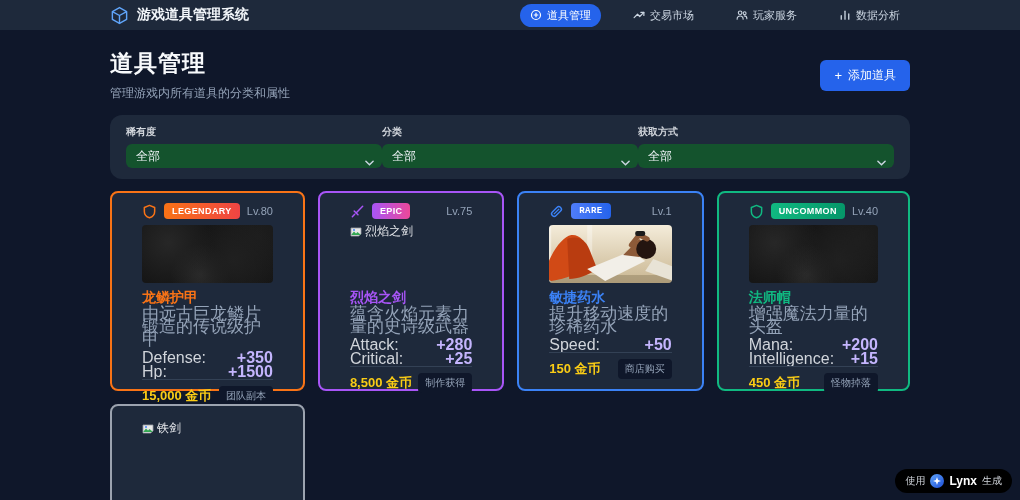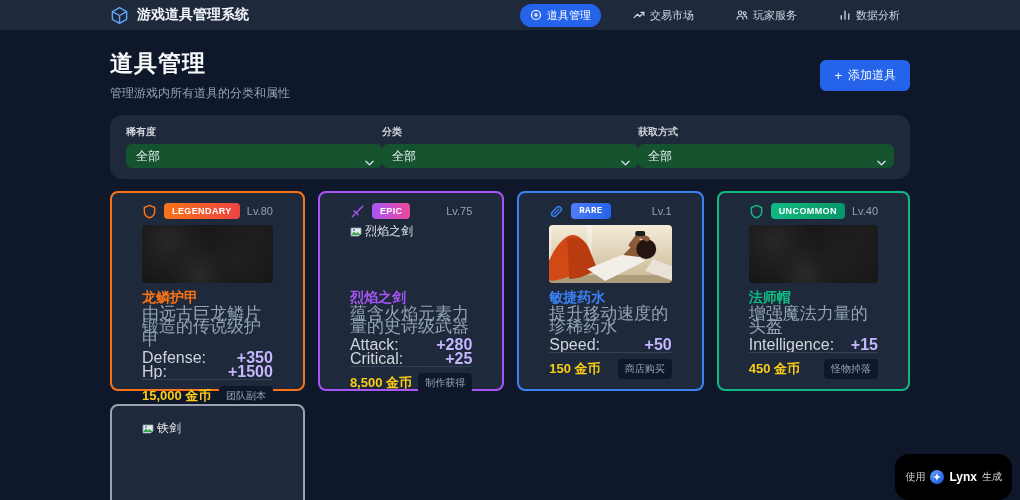--- a/index.html
+++ b/index.html
@@ -98,22 +98,22 @@
   .c-epic { --rc:#a855f7; }
   .c-epic .rarity-badge { background:linear-gradient(90deg,#a855f7,#ec4899); }
   .c-rare { --rc:#3b82f6; }
   .c-rare .rarity-badge { background:linear-gradient(90deg,#4f7df9,#2563eb);font-family:Liberation Mono, monospace; }
   .c-uncommon { --rc:#10b981; }
   .c-uncommon .rarity-badge { background:linear-gradient(90deg,#10b981,#059669); }
   .c-common { --rc:#9ca3af; }
   .c-common .rarity-badge { background:#6b7280; }
   
   .lynx-badge {
-    position:absolute; right:8px; bottom:0; background:#000; border-radius:14px;
-    display:flex; align-items:center; gap:5px; padding:16px 10px; cursor:pointer;
+    position:absolute; right:8px; bottom:7px; background:#000; border-radius:14px;
+    display:flex; align-items:center; gap:5px; padding:5px 10px; cursor:pointer;
   }
   .lynx-badge .txt { font-size:10px; color:#d1d5db; }
   .lynx-badge .brand-name { font-size:12px; font-weight:bold; color:#fff; }
   .lynx-logo {
     width:14px; height:14px; border-radius:50%;
     background:linear-gradient(135deg,#60a5fa,#1d4ed8);
     display:flex; align-items:center; justify-content:center;
     color:#fff; font-size:9px;
   }
 </style>
@@ -355,20 +355,24 @@
             </svg>
         </span>
         <span class="rarity-badge">UNCOMMON</span>
         <span class="level">Lv.40</span>
       </div>
       <div class="card-img img-texture"></div>
       <div class="card-title">法师帽</div>
       <div class="card-desc">增强魔法力量的头盔</div>
       <div class="stats">
         <div class="stat-row">
+          <span class="stat-label">Mana:</span>
+          <span class="stat-value">+200</span>
+        </div>
+        <div class="stat-row">
           <span class="stat-label">Intelligence:</span>
           <span class="stat-value">+15</span>
         </div>
       </div>
       <div class="card-foot">
         <span class="price">450 金币</span>
         <span class="source-badge">怪物掉落</span>
       </div>
     </div>
 

